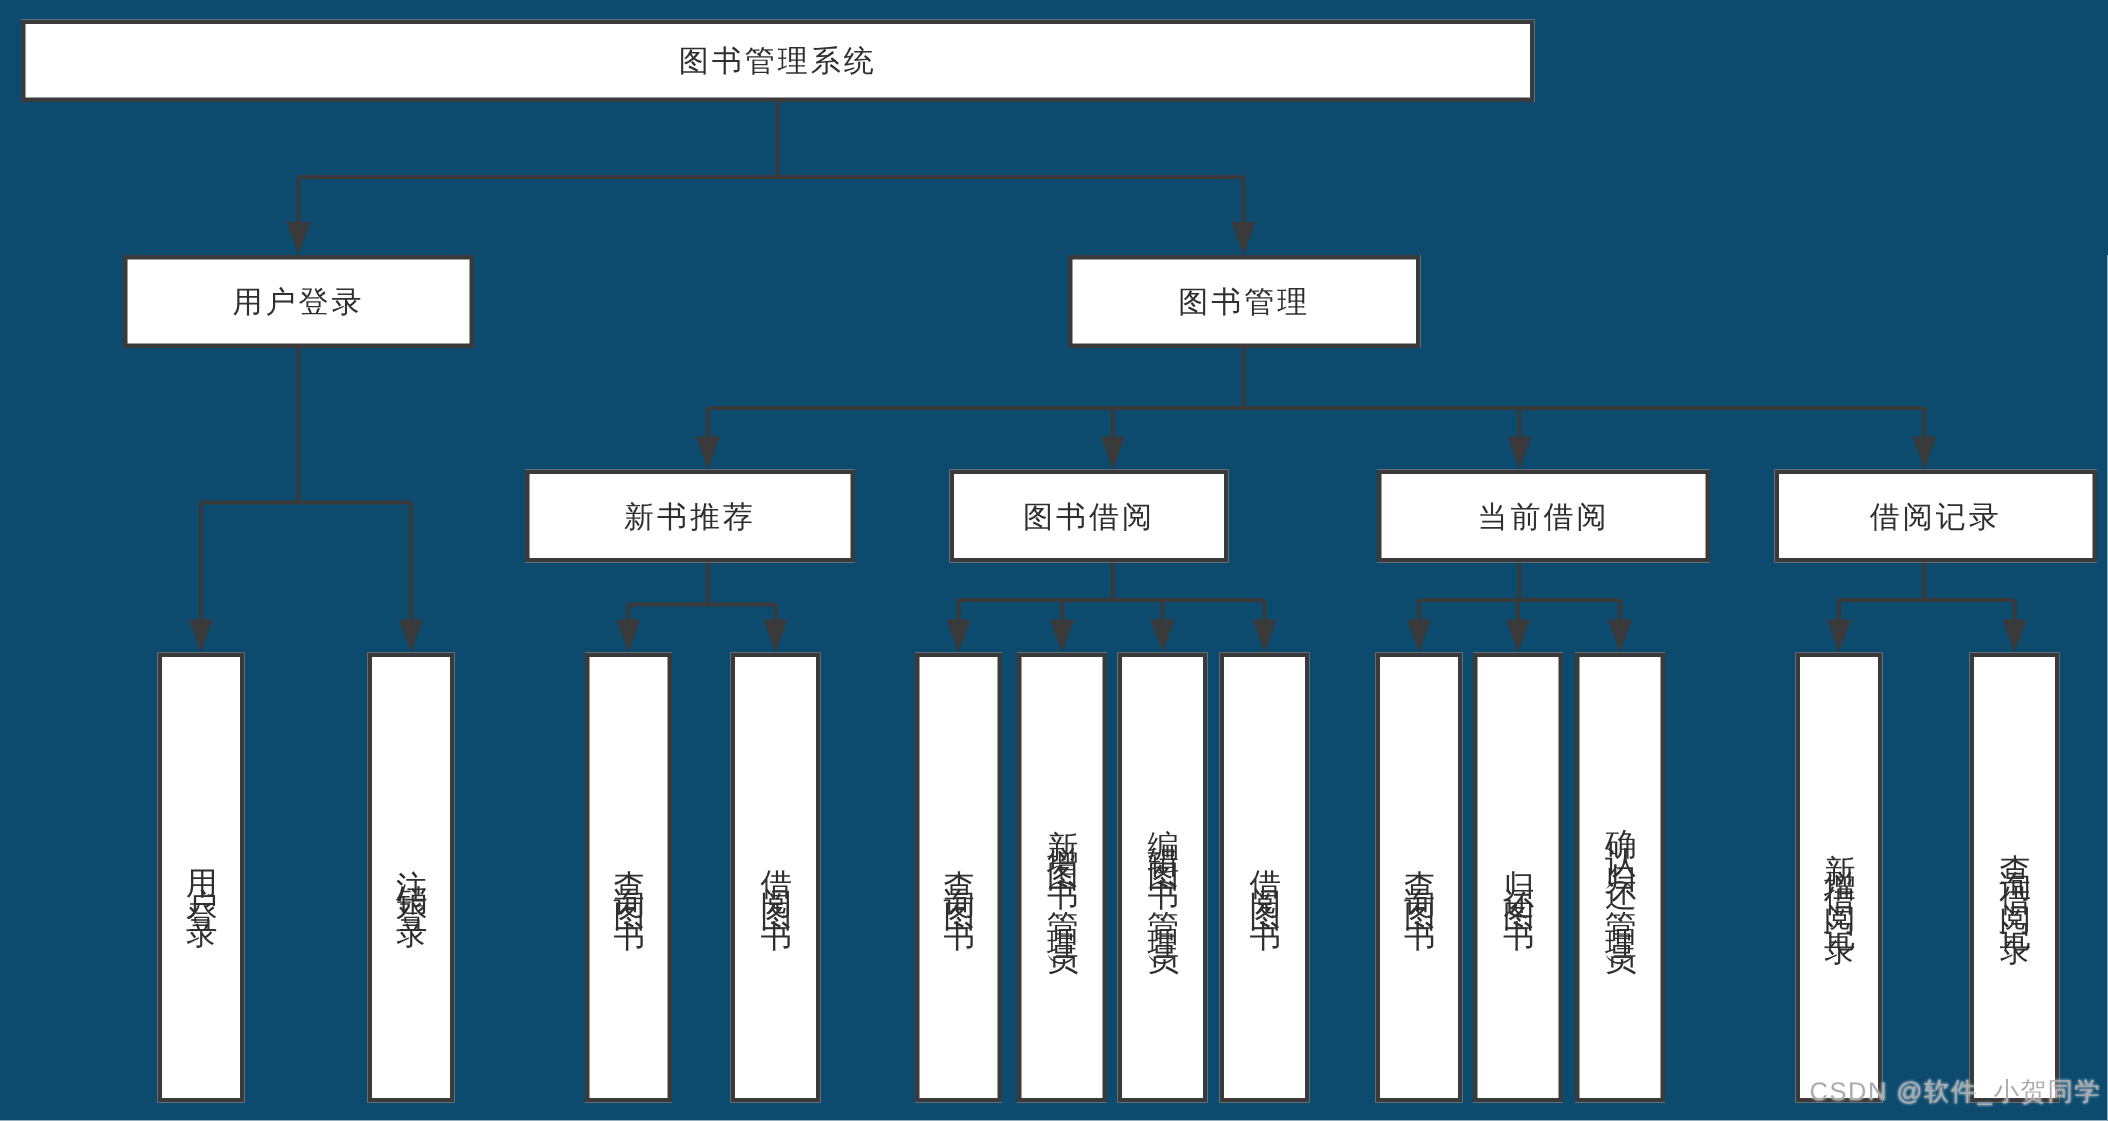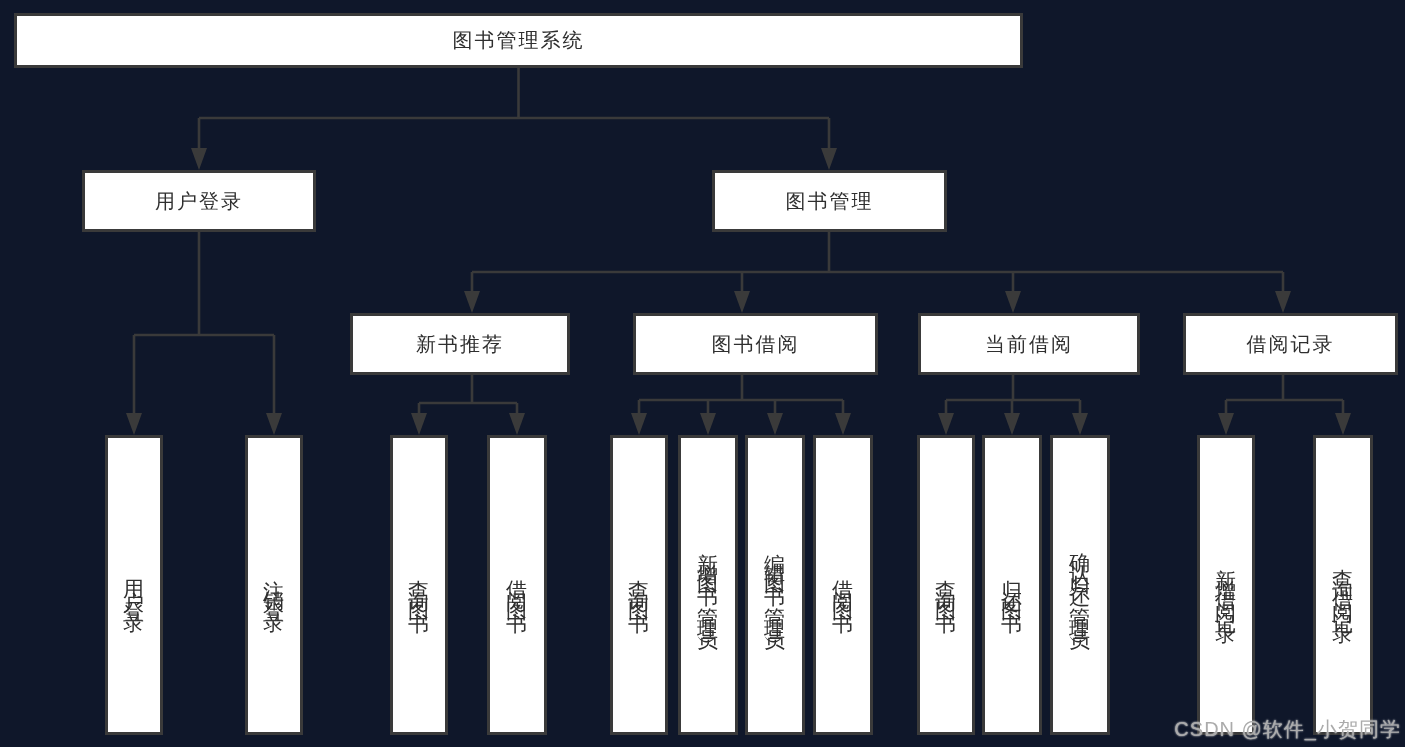--- a/index.html
+++ b/index.html
@@ -3,21 +3,21 @@
 <meta charset="utf-8">
 <style>
   * { margin: 0; padding: 0; box-sizing: border-box; }
   html, body { background: #ffffff; }
   body { font-family: "Liberation Sans", "DejaVu Sans", sans-serif; }
 
   .canvas {
     position: relative;
     width: 1405px;
     height: 747px;
-    background: #0f172a;
+    background: #0c4a6e;
     overflow: hidden;
   }
 
   .connectors {
     position: absolute;
     left: 0; top: 0;
     width: 1405px; height: 747px;
     z-index: 1;
   }
 
@@ -51,33 +51,33 @@
     line-height: 1;
     color: #2f2f2f;
     white-space: nowrap;
   }
 
   .watermark {
     position: absolute;
     right: 4px;
     top: 716px;
     z-index: 3;
-    font-size: 20px;
+    font-size: 17px;
     color: #ababab;
     text-shadow: 0 0 2px #ffffff;
     letter-spacing: 1px;
     white-space: nowrap;
   }
 
   
   #n-root  { left: 14px;  top: 13px;  width: 1009px; height: 55px; }
   #n-b0    { left: 82px;  top: 170px; width: 234px;  height: 62px; }
   #n-b1    { left: 712px; top: 170px; width: 235px;  height: 62px; }
   #n-c0    { left: 350px; top: 313px; width: 220px;  height: 62px; }
-  #n-c1    { left: 633px; top: 313px; width: 245px;  height: 62px; }
+  #n-c1    { left: 633px; top: 313px; width: 186px;  height: 62px; }
   #n-c2    { left: 902px; top: 313px; width: 222px;  height: 62px; margin-left: 16px; }
   #n-c3    { left: 1183px;top: 313px; width: 215px;  height: 62px; }
 
   #l-g1a { left: 105px;  width: 58px; }
   #l-g1b { left: 245px;  width: 58px; }
   #l-g2a { left: 390px;  width: 58px; }
   #l-g2b { left: 487px;  width: 60px; }
   #l-g3a { left: 610px;  width: 58px; }
   #l-g3b { left: 678px;  width: 60px; }
   #l-g3c { left: 745px;  width: 60px; }

